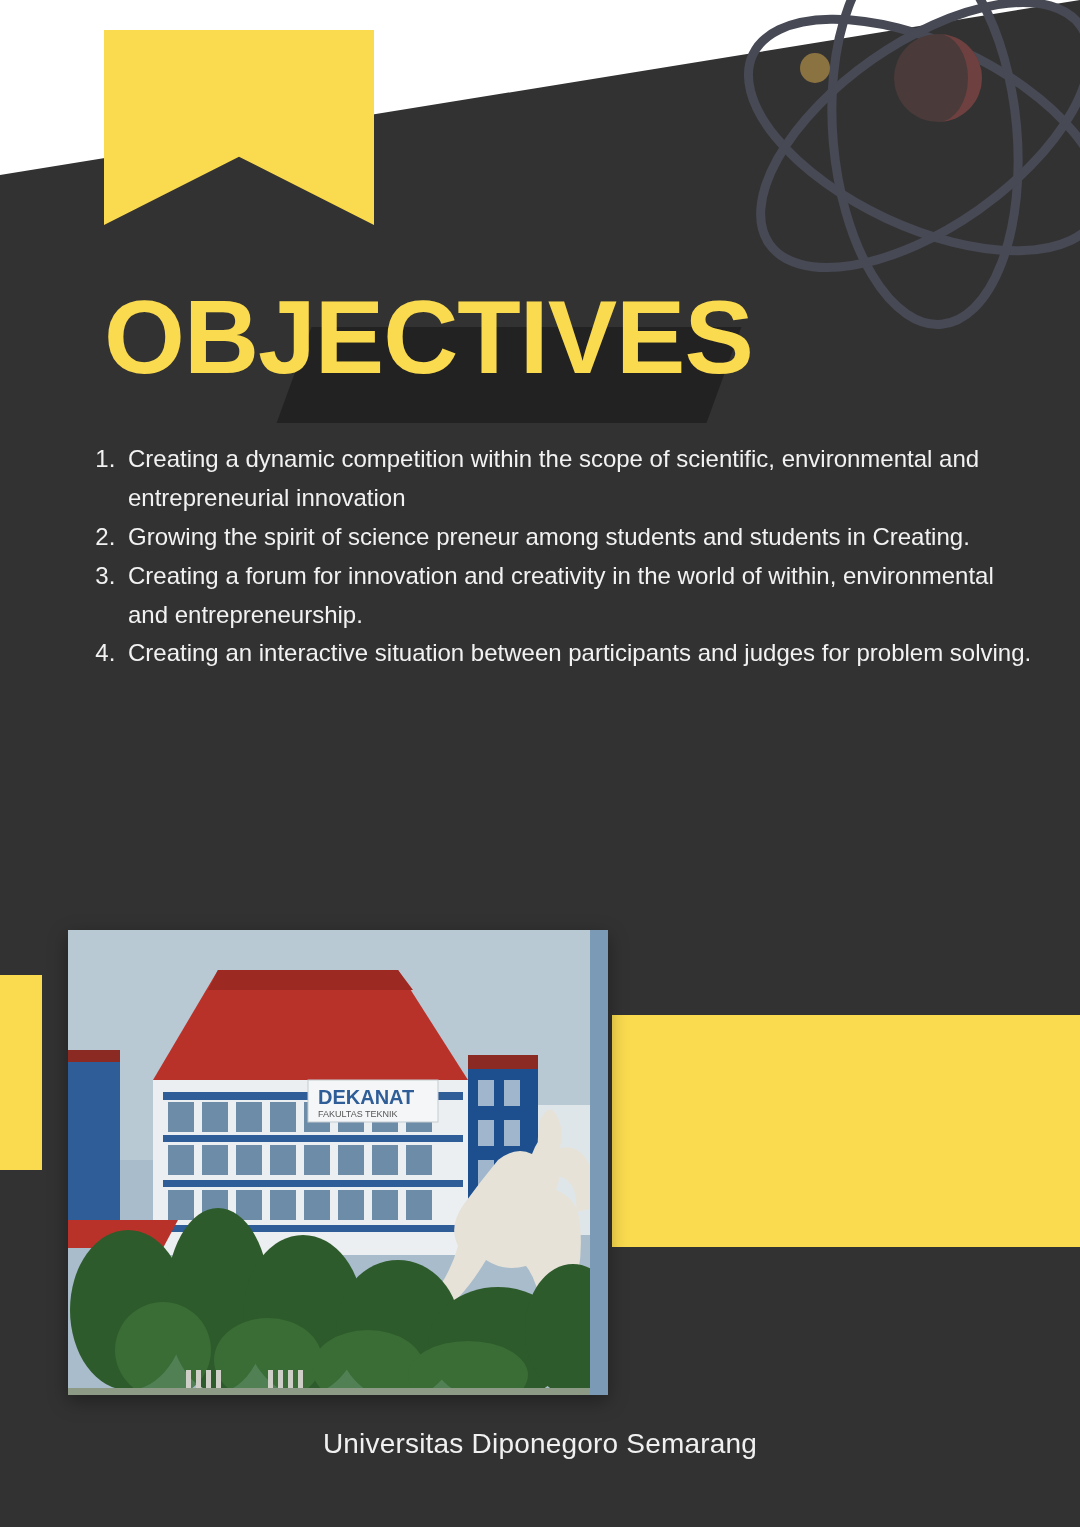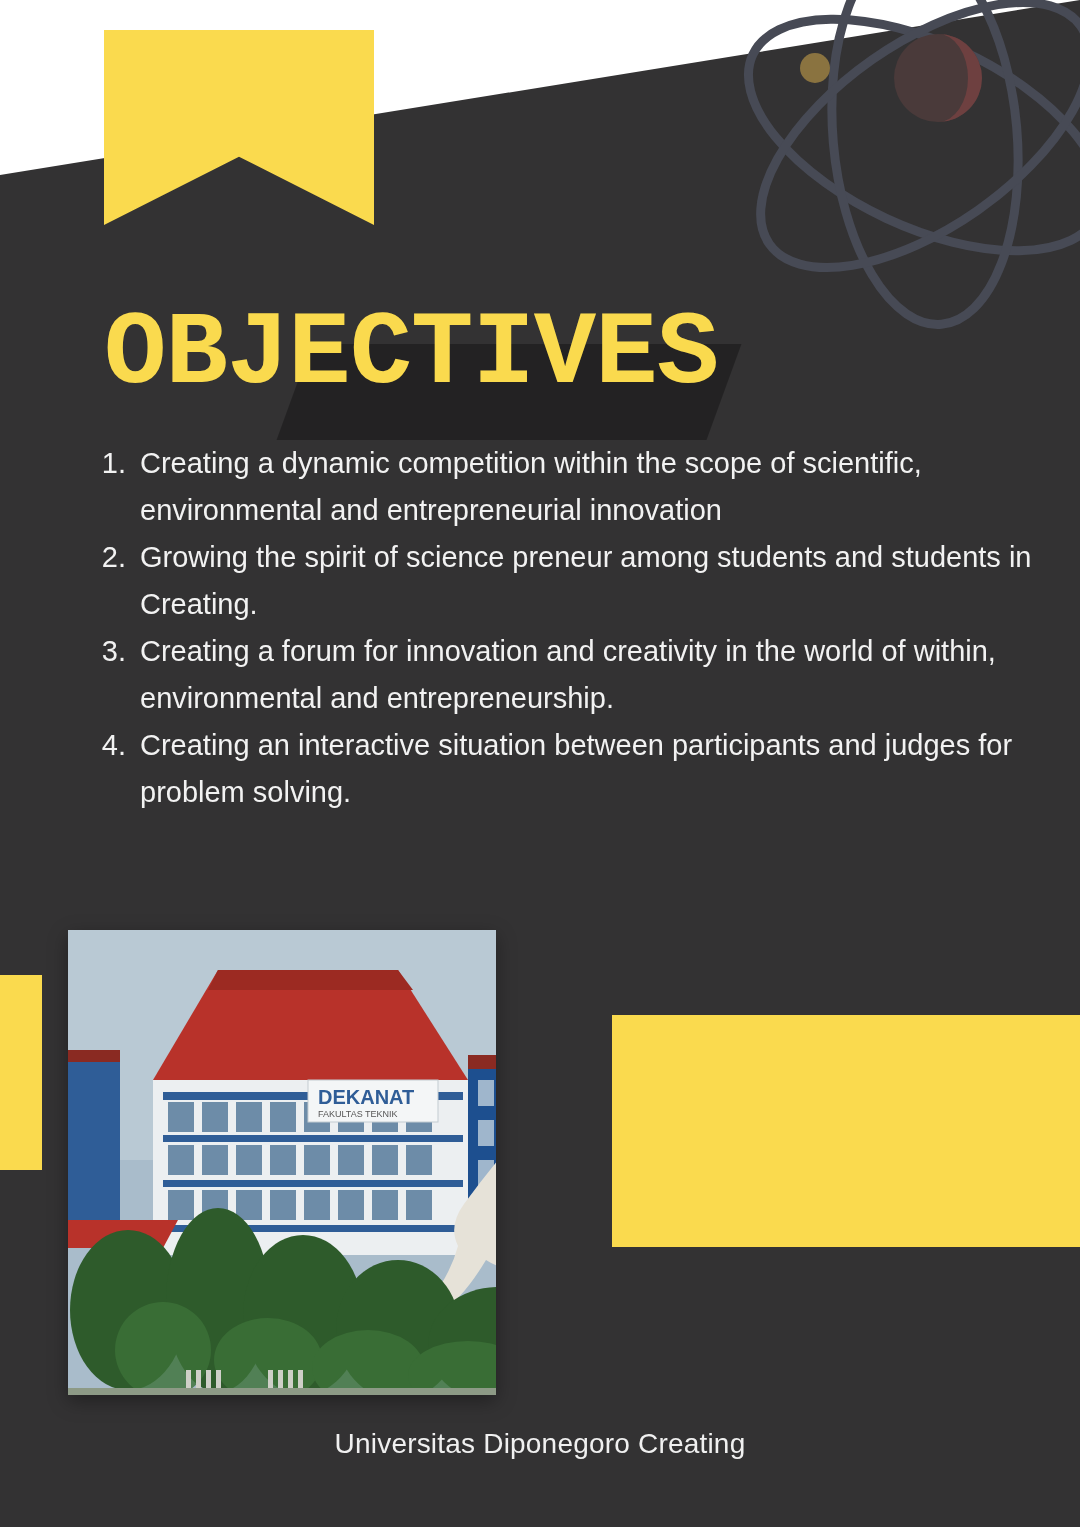--- a/index.html
+++ b/index.html
@@ -81,23 +81,22 @@
     background: rgba(0,0,0,0.30);
     transform: skewX(-20deg);
     z-index: 0;
   }
   .heading span.txt {
     position: relative;
     z-index: 2;
   }
   #h-objectives {
     left: 104px;
-    top: 302px;
+    top: 285px;
     font-size: 104px;
-    font-family: Liberation Mono, monospace;
   }
   #h-objectives .shadow-strip {
     left: 190px;
     top: 42px;
     width: 430px;
     height: 96px;
   }
   #h-place {
     left: 104px;
     top: 790px;
@@ -105,39 +104,39 @@
   }
   #h-place .shadow-strip {
     left: 60px;
     top: 42px;
     width: 300px;
     height: 82px;
   }
 
   .objectives-list {
     position: absolute;
-    left: 100px;
+    left: 88px;
     top: 440px;
     width: 910px;
     color: #f2f2f2;
-    font-size: 29px;
+    font-size: 24px;
     line-height: 1.62;
     margin: 0;
     padding-left: 34px;
   }
   .objectives-list li {
     margin: 0;
     padding-left: 6px;
   }
 
   .photo {
     position: absolute;
     left: 68px;
     top: 930px;
-    width: 428px;
+    width: 540px;
     height: 465px;
     overflow: hidden;
     background: #7a9ab5;
     box-shadow: 0 6px 18px rgba(0,0,0,0.35);
   }
   .photo svg { display: block; }
 
   .caption {
     position: absolute;
     left: 0;
@@ -277,15 +276,15 @@
           <rect x="148" y="440" width="5" height="20"></rect>
         <rect x="200" y="440" width="5" height="20"></rect>
           <rect x="210" y="440" width="5" height="20"></rect>
         <rect x="220" y="440" width="5" height="20"></rect>
           <rect x="230" y="440" width="5" height="20"></rect>
       </g>
       <rect x="0" y="458" width="522" height="7" fill="#8d9a86"></rect>
     </svg>
   </div>
 
-  <div class="caption">Universitas Diponegoro Creating</div>
+  <div class="caption">Universitas Diponegoro Semarang</div>
 
 </div>
 
 </body></html>

